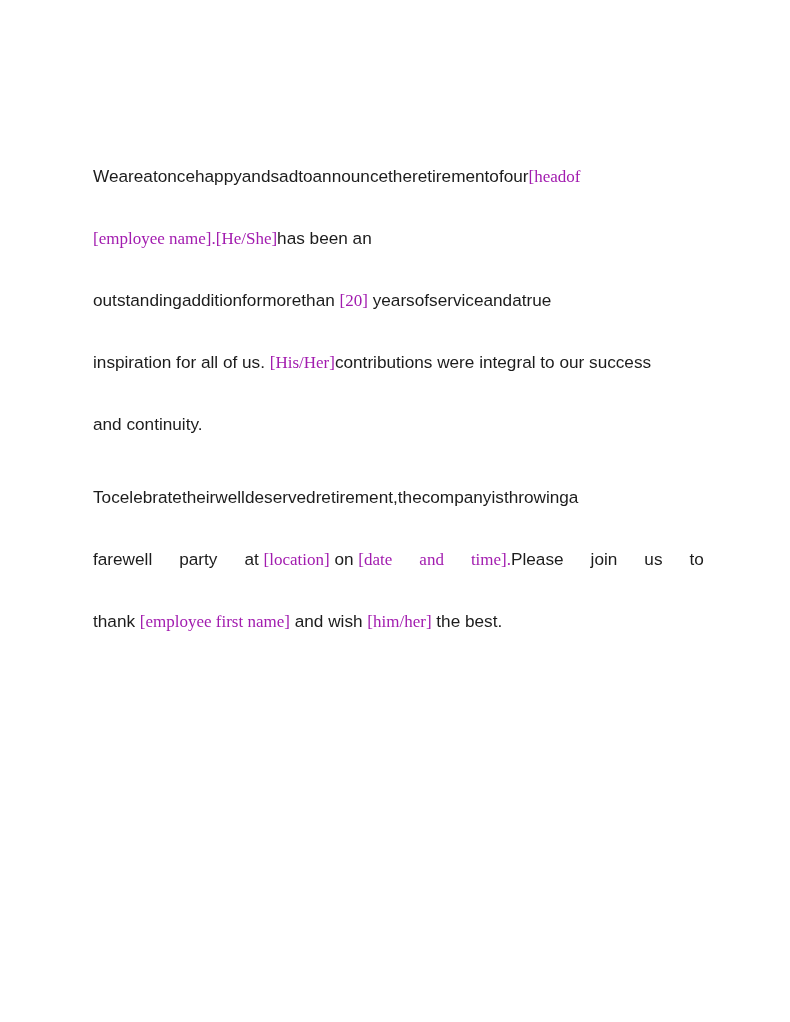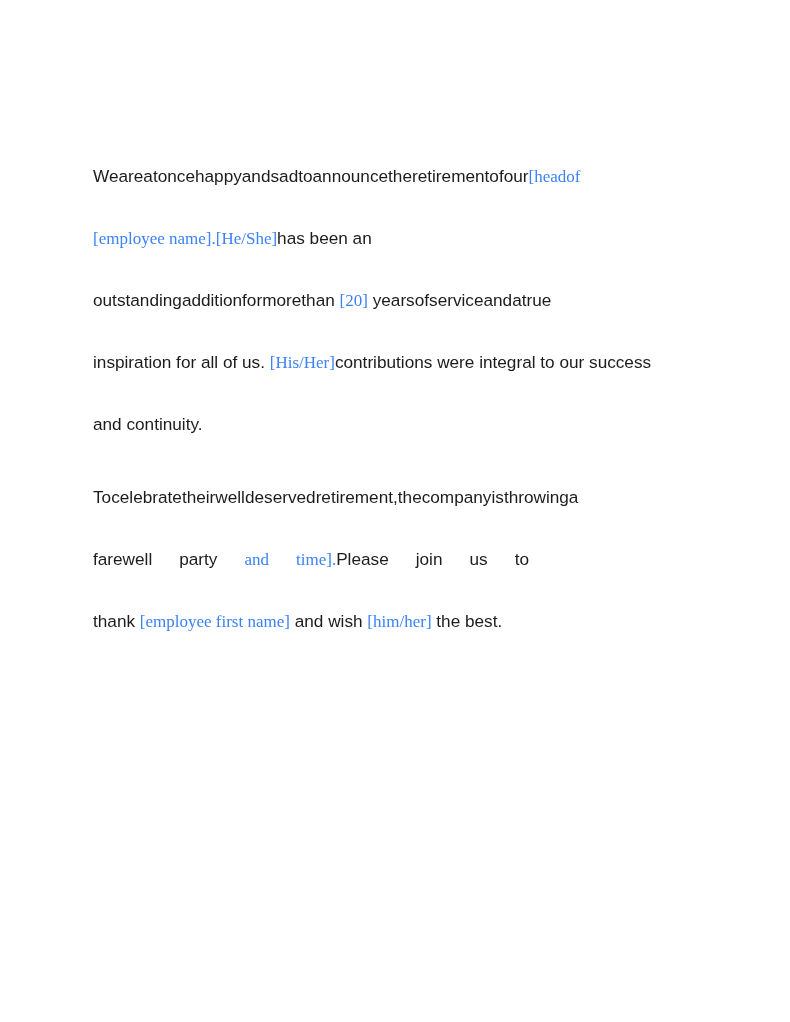--- a/index.html
+++ b/index.html
@@ -42,21 +42,21 @@
     }
     .line.justify {
       display: flex;
       justify-content: flex-start;
       align-items: baseline;
     }
     .line.justify > span { white-space: pre; }
     .ph {
       font-family: "Liberation Serif", serif;
       font-size: 17px;
-      color: #3b82f6;
+      color: #a21caf;
     }
   </style>
 </head>
 <body>
 
 <div class="page">
 
 
   <div class="line justify" style="top:164px;">
     <span>We</span>
@@ -114,20 +114,21 @@
     <span>the</span>
     <span>company</span>
     <span>is</span>
     <span>throwing</span>
     <span>a</span>
   </div>
 
   <div class="line justify" style="top:547px;gap:27px;">
     <span>farewell</span>
     <span>party</span>
+    <span><span>at</span> <span class="ph">[location]</span> <span>on</span> <span class="ph">[date</span></span>
     <span class="ph">and</span>
     <span><span class="ph">time].</span><span>Please</span></span>
     <span>join</span>
     <span>us</span>
     <span>to</span>
   </div>
 
   <div class="line" style="top:609px;">
     <span>thank</span>
     <span class="ph">[employee first name]</span>

